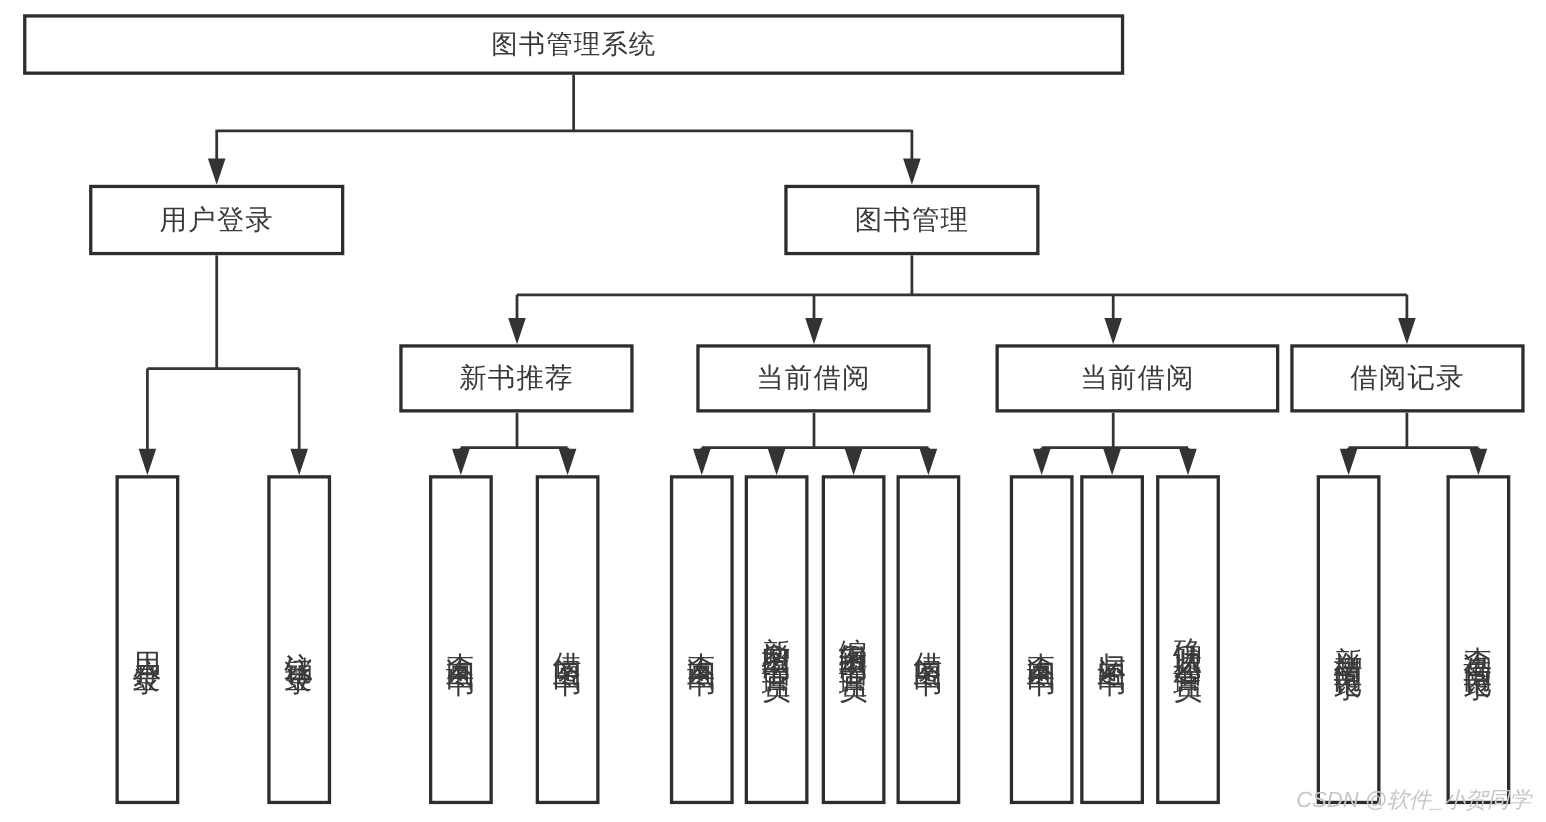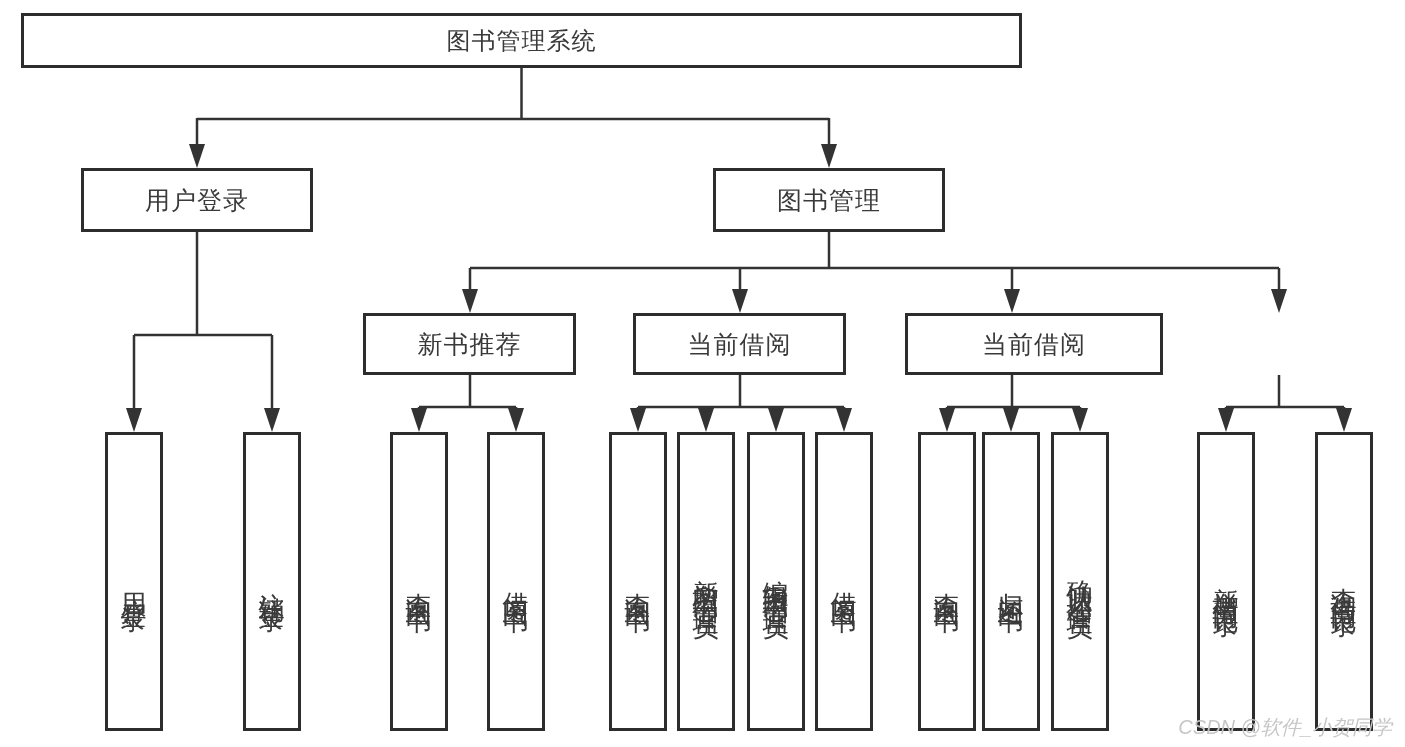--- a/index.html
+++ b/index.html
@@ -84,20 +84,21 @@
   </svg>
 
   <div class="box hbox root" style="left:21px;top:13px;width:1001px;height:55px">图书管理系统</div>
 
   <div class="box hbox" style="left:81px;top:168px;width:232px;height:64px">用户登录</div>
   <div class="box hbox" style="left:363px;top:313px;width:213px;height:62px">新书推荐</div>
 
   <div class="box hbox" style="left:713px;top:168px;width:232px;height:64px">图书管理</div>
   <div class="box hbox" style="left:633px;top:313px;width:213px;height:62px">当前借阅</div>
   <div class="box hbox" style="left:905px;top:313px;width:258px;height:62px">当前借阅</div>
+  <div class="box hbox" style="left:1173px;top:313px;width:213px;height:62px">借阅记录</div>
 
   <div class="box leaf" style="left:105px;top:432px;width:58px;height:299px">用户登录</div>
   <div class="box leaf" style="left:243px;top:432px;width:58px;height:299px">注销登录</div>
   <div class="box leaf" style="left:390px;top:432px;width:58px;height:299px">查询图书</div>
   <div class="box leaf" style="left:487px;top:432px;width:58px;height:299px">借阅图书</div>
   <div class="box leaf" style="left:609px;top:432px;width:58px;height:299px">查询图书</div>
   <div class="box leaf" style="left:677px;top:432px;width:58px;height:299px">新增图书（管理员）</div>
   <div class="box leaf" style="left:747px;top:432px;width:58px;height:299px">编辑图书（管理员）</div>
   <div class="box leaf" style="left:815px;top:432px;width:58px;height:299px">借阅图书</div>
   <div class="box leaf" style="left:918px;top:432px;width:58px;height:299px">查询图书</div>

